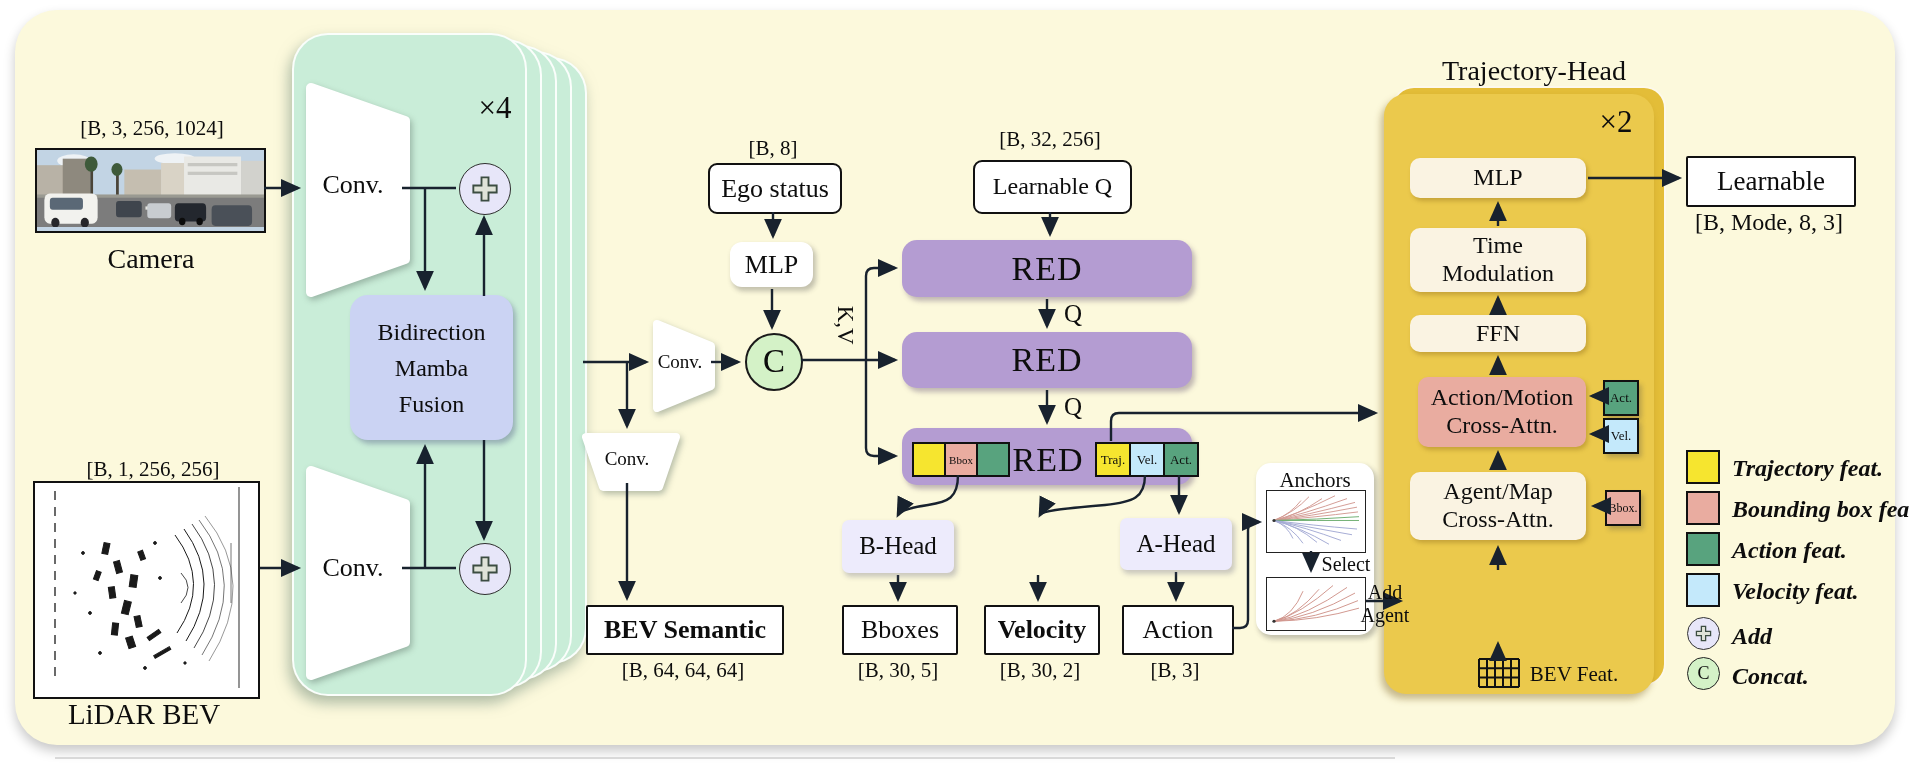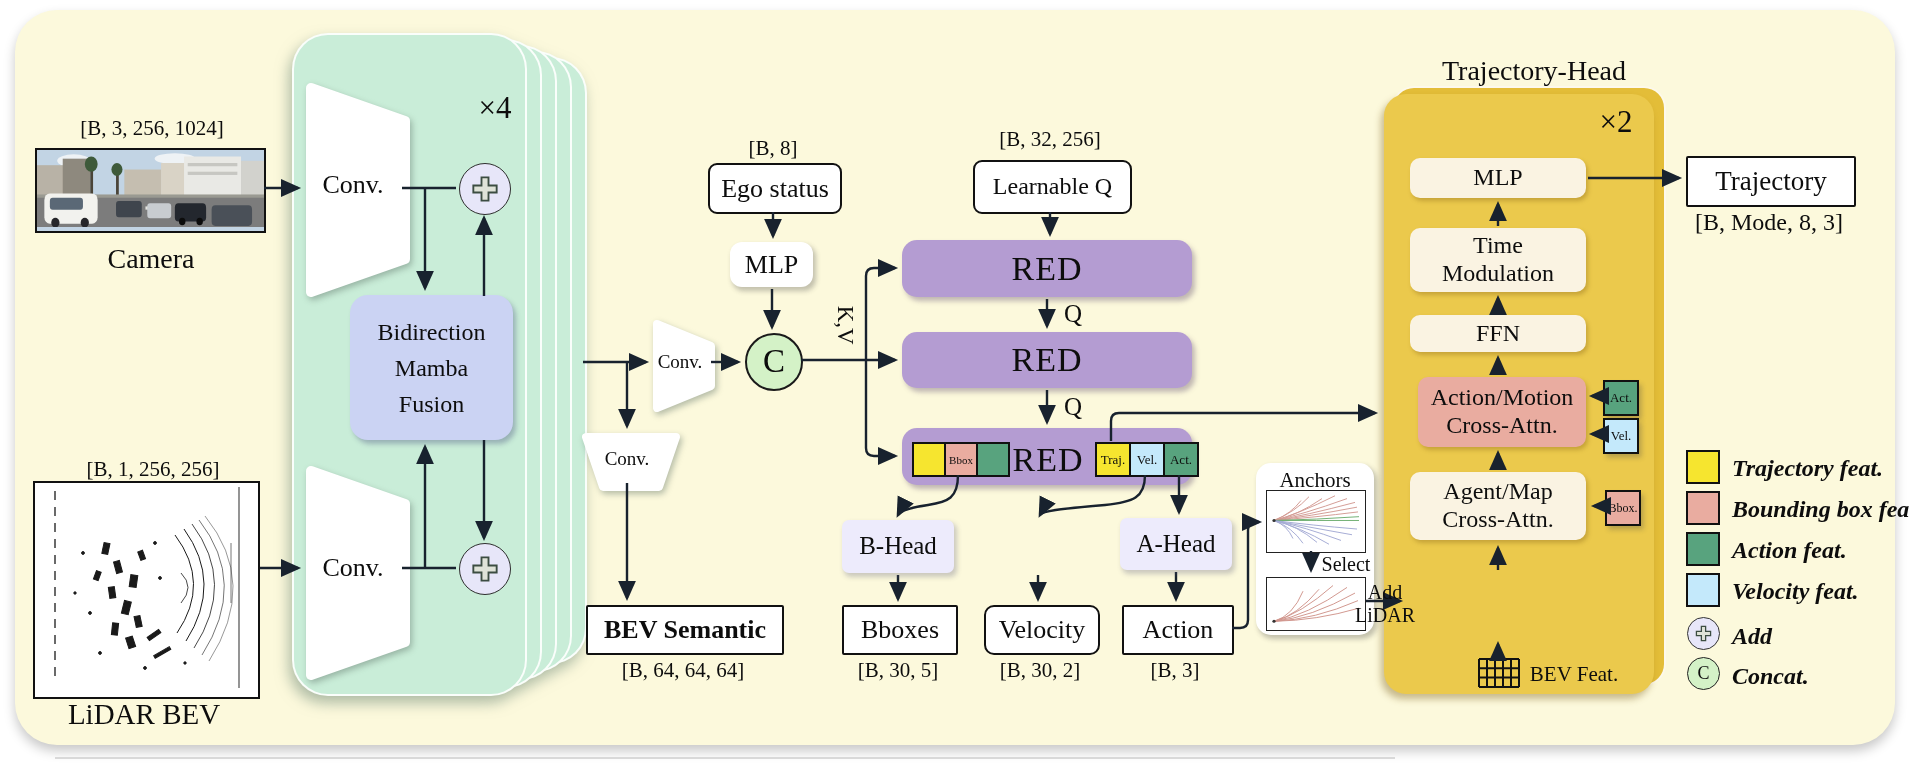--- a/index.html
+++ b/index.html
@@ -186,21 +186,21 @@
     <span>Act.</span>
   </div>
 
   <div class="abs box head lab" style="left:842px;top:520px;width:112px;height:53px;">B-Head</div>
   <div class="abs box head lab" style="left:1120px;top:518px;width:112px;height:52px;">A-Head</div>
 
   <div class="abs box wbox lab" style="left:586px;top:605px;width:194px;height:46px;font-size:26px;border-radius:2px;z-index:4;font-weight:bold;">BEV Semantic</div>
   <div class="abs dim lab" style="left:583px;top:658px;width:200px;">[B, 64, 64, 64]</div>
   <div class="abs box wbox lab" style="left:842px;top:605px;width:112px;height:46px;font-size:26px;border-radius:2px;z-index:4;">Bboxes</div>
   <div class="abs dim lab" style="left:798px;top:658px;width:200px;">[B, 30, 5]</div>
-  <div class="abs box wbox lab" style="left:984px;top:605px;width:112px;height:46px;font-size:26px;border-radius:10px;z-index:4;">Velocity</div>
+  <div class="abs box wbox lab" style="left:984px;top:605px;width:112px;height:46px;font-size:26px;border-radius:2px;z-index:4;font-weight:bold;">Velocity</div>
   <div class="abs dim lab" style="left:940px;top:658px;width:200px;">[B, 30, 2]</div>
   <div class="abs box wbox lab" style="left:1122px;top:605px;width:108px;height:46px;font-size:26px;border-radius:2px;z-index:4;">Action</div>
   <div class="abs dim lab" style="left:1075px;top:658px;width:200px;">[B, 3]</div>
 
   <div class="abs soft" style="left:1256px;top:463px;width:118px;height:172px;background:#ffffff;border-radius:15px;z-index:4;"></div>
   <div class="abs box lab" style="left:1256px;top:468px;width:118px;font-size:21px;">Anchors</div>
   <div class="abs" style="left:1266px;top:490px;width:98px;height:61px;border:1.8px solid #222;background:#fff;z-index:5;">
     <svg width="98" height="58" viewBox="0 0 98 61" preserveAspectRatio="none" fill="none" stroke-width="1">
       <g stroke="#c88379" opacity=".8">
         <path d="M7 31 Q30 26 55 8"></path>
@@ -237,21 +237,21 @@
           <path d="M7 46 Q40 40 80 10"></path>
         <path d="M7 46 Q44 42 88 16"></path>
           <path d="M7 46 Q48 44 91 24"></path>
           <path d="M7 46 Q50 45 92 32"></path>
         <path d="M7 46 Q26 40 36 14"></path>
       </g>
       <circle cx="7" cy="46" r="1.6" fill="#333"></circle>
     </svg>
   </div>
   <div class="abs box lab" style="left:1355px;top:581px;width:60px;font-size:20px;">Add</div>
-  <div class="abs box lab" style="left:1352px;top:604px;width:66px;font-size:20px;">LiDAR</div>
+  <div class="abs box lab" style="left:1352px;top:604px;width:66px;font-size:20px;">Agent</div>
 
   <div class="abs box lab" style="left:1419px;top:55px;width:230px;font-size:28px;">Trajectory-Head</div>
   <div class="gcard" style="left:1392px;top:86px;width:270px;height:596px;background:#e3bd38;border:2px solid rgba(255,255,255,.9);z-index:2;"></div>
   <div class="gcard" style="left:1384px;top:94px;width:270px;height:600px;background:#ebc94c;box-shadow:-3px 5px 7px rgba(120,90,20,.4);z-index:3;"></div>
   <div class="abs box lab" style="left:1586px;top:104px;width:60px;font-size:31px;">×2</div>
 
   <div class="abs box cream lab" style="left:1410px;top:158px;width:176px;height:40px;font-size:24px;z-index:4;">MLP</div>
   <div class="abs box cream lab" style="left:1410px;top:228px;width:176px;height:64px;font-size:24px;padding:0 30px;box-sizing:border-box;z-index:4;">Time Modulation</div>
   <div class="abs box cream lab" style="left:1410px;top:315px;width:176px;height:37px;font-size:24px;z-index:4;">FFN</div>
   <div class="abs box cream lab" style="left:1418px;top:377px;width:168px;height:70px;font-size:24px;background:#e9aca0;padding:12px 10px;box-sizing:border-box;z-index:4;">Action/Motion Cross-Attn.</div>
@@ -276,21 +276,21 @@
   <div class="abs sq tag soft" style="left:1603px;top:380px;width:32px;height:32px;background:#58a37e;z-index:4;">
     <span>Act.</span>
   </div>
   <div class="abs sq tag soft" style="left:1603px;top:418px;width:32px;height:32px;background:#c4e9fb;z-index:4;">
     <span>Vel.</span>
   </div>
   <div class="abs sq soft" style="left:1605px;top:490px;width:32px;height:32px;background:#e9aca0;z-index:4;">
     <span style="font-size:12px;">Bbox.</span>
   </div>
 
-  <div class="abs box lab" style="left:1686px;top:156px;width:166px;height:47px;background:#fff;border:2.6px solid #111;font-size:27px;border-radius:2px;z-index:4;">Trajectory</div>
+  <div class="abs box lab" style="left:1686px;top:156px;width:166px;height:47px;background:#fff;border:2.6px solid #111;font-size:27px;border-radius:2px;z-index:4;">Learnable</div>
   <div class="abs dim lab" style="left:1669px;top:209px;width:200px;font-size:24px;">[B, Mode, 8, 3]</div>
 
   <div class="abs sq" style="left:1686px;top:450px;width:30px;height:30px;background:#f6e52f;"></div>
   <div class="abs legend-label lab" style="left:1732px;top:455px;">Trajectory feat.</div>
   <div class="abs sq" style="left:1686px;top:491px;width:30px;height:30px;background:#e9aca0;"></div>
   <div class="abs legend-label lab" style="left:1732px;top:496px;">Bounding box feat.</div>
   <div class="abs sq" style="left:1686px;top:532px;width:30px;height:30px;background:#58a37e;"></div>
   <div class="abs legend-label lab" style="left:1732px;top:537px;">Action feat.</div>
   <div class="abs sq" style="left:1686px;top:573px;width:30px;height:30px;background:#c4e9fb;"></div>
   <div class="abs legend-label lab" style="left:1732px;top:578px;">Velocity feat.</div>

